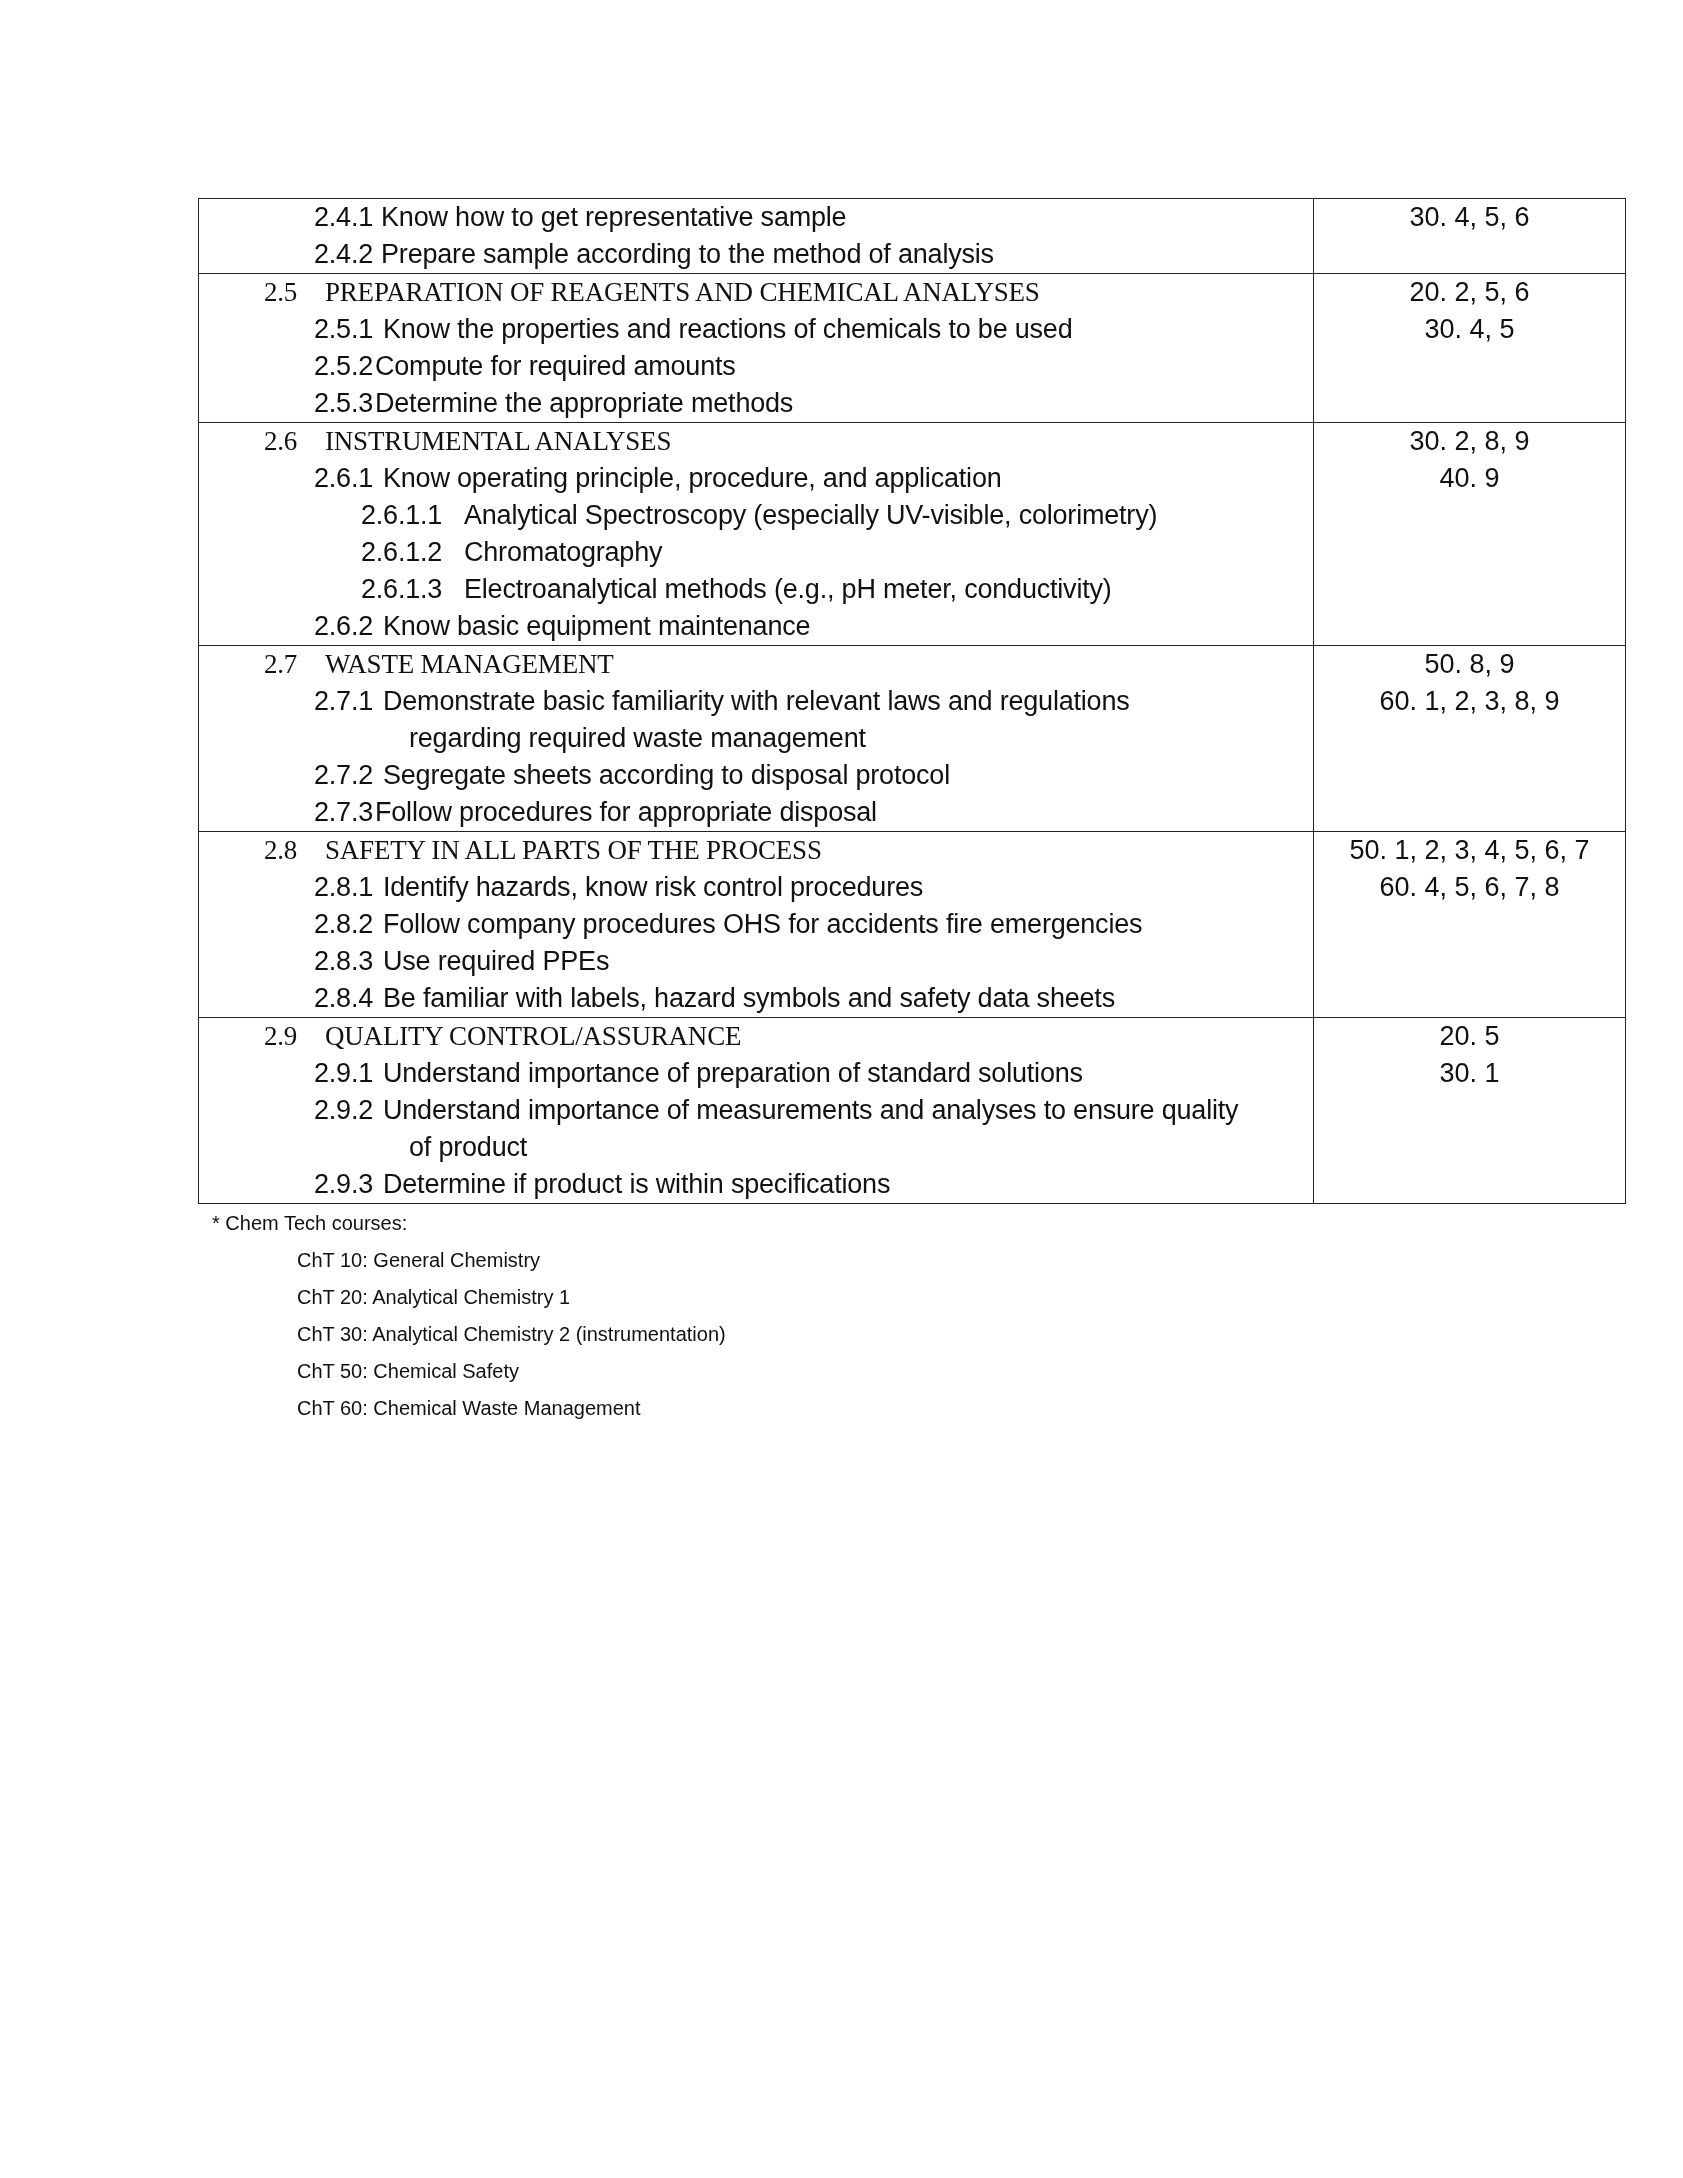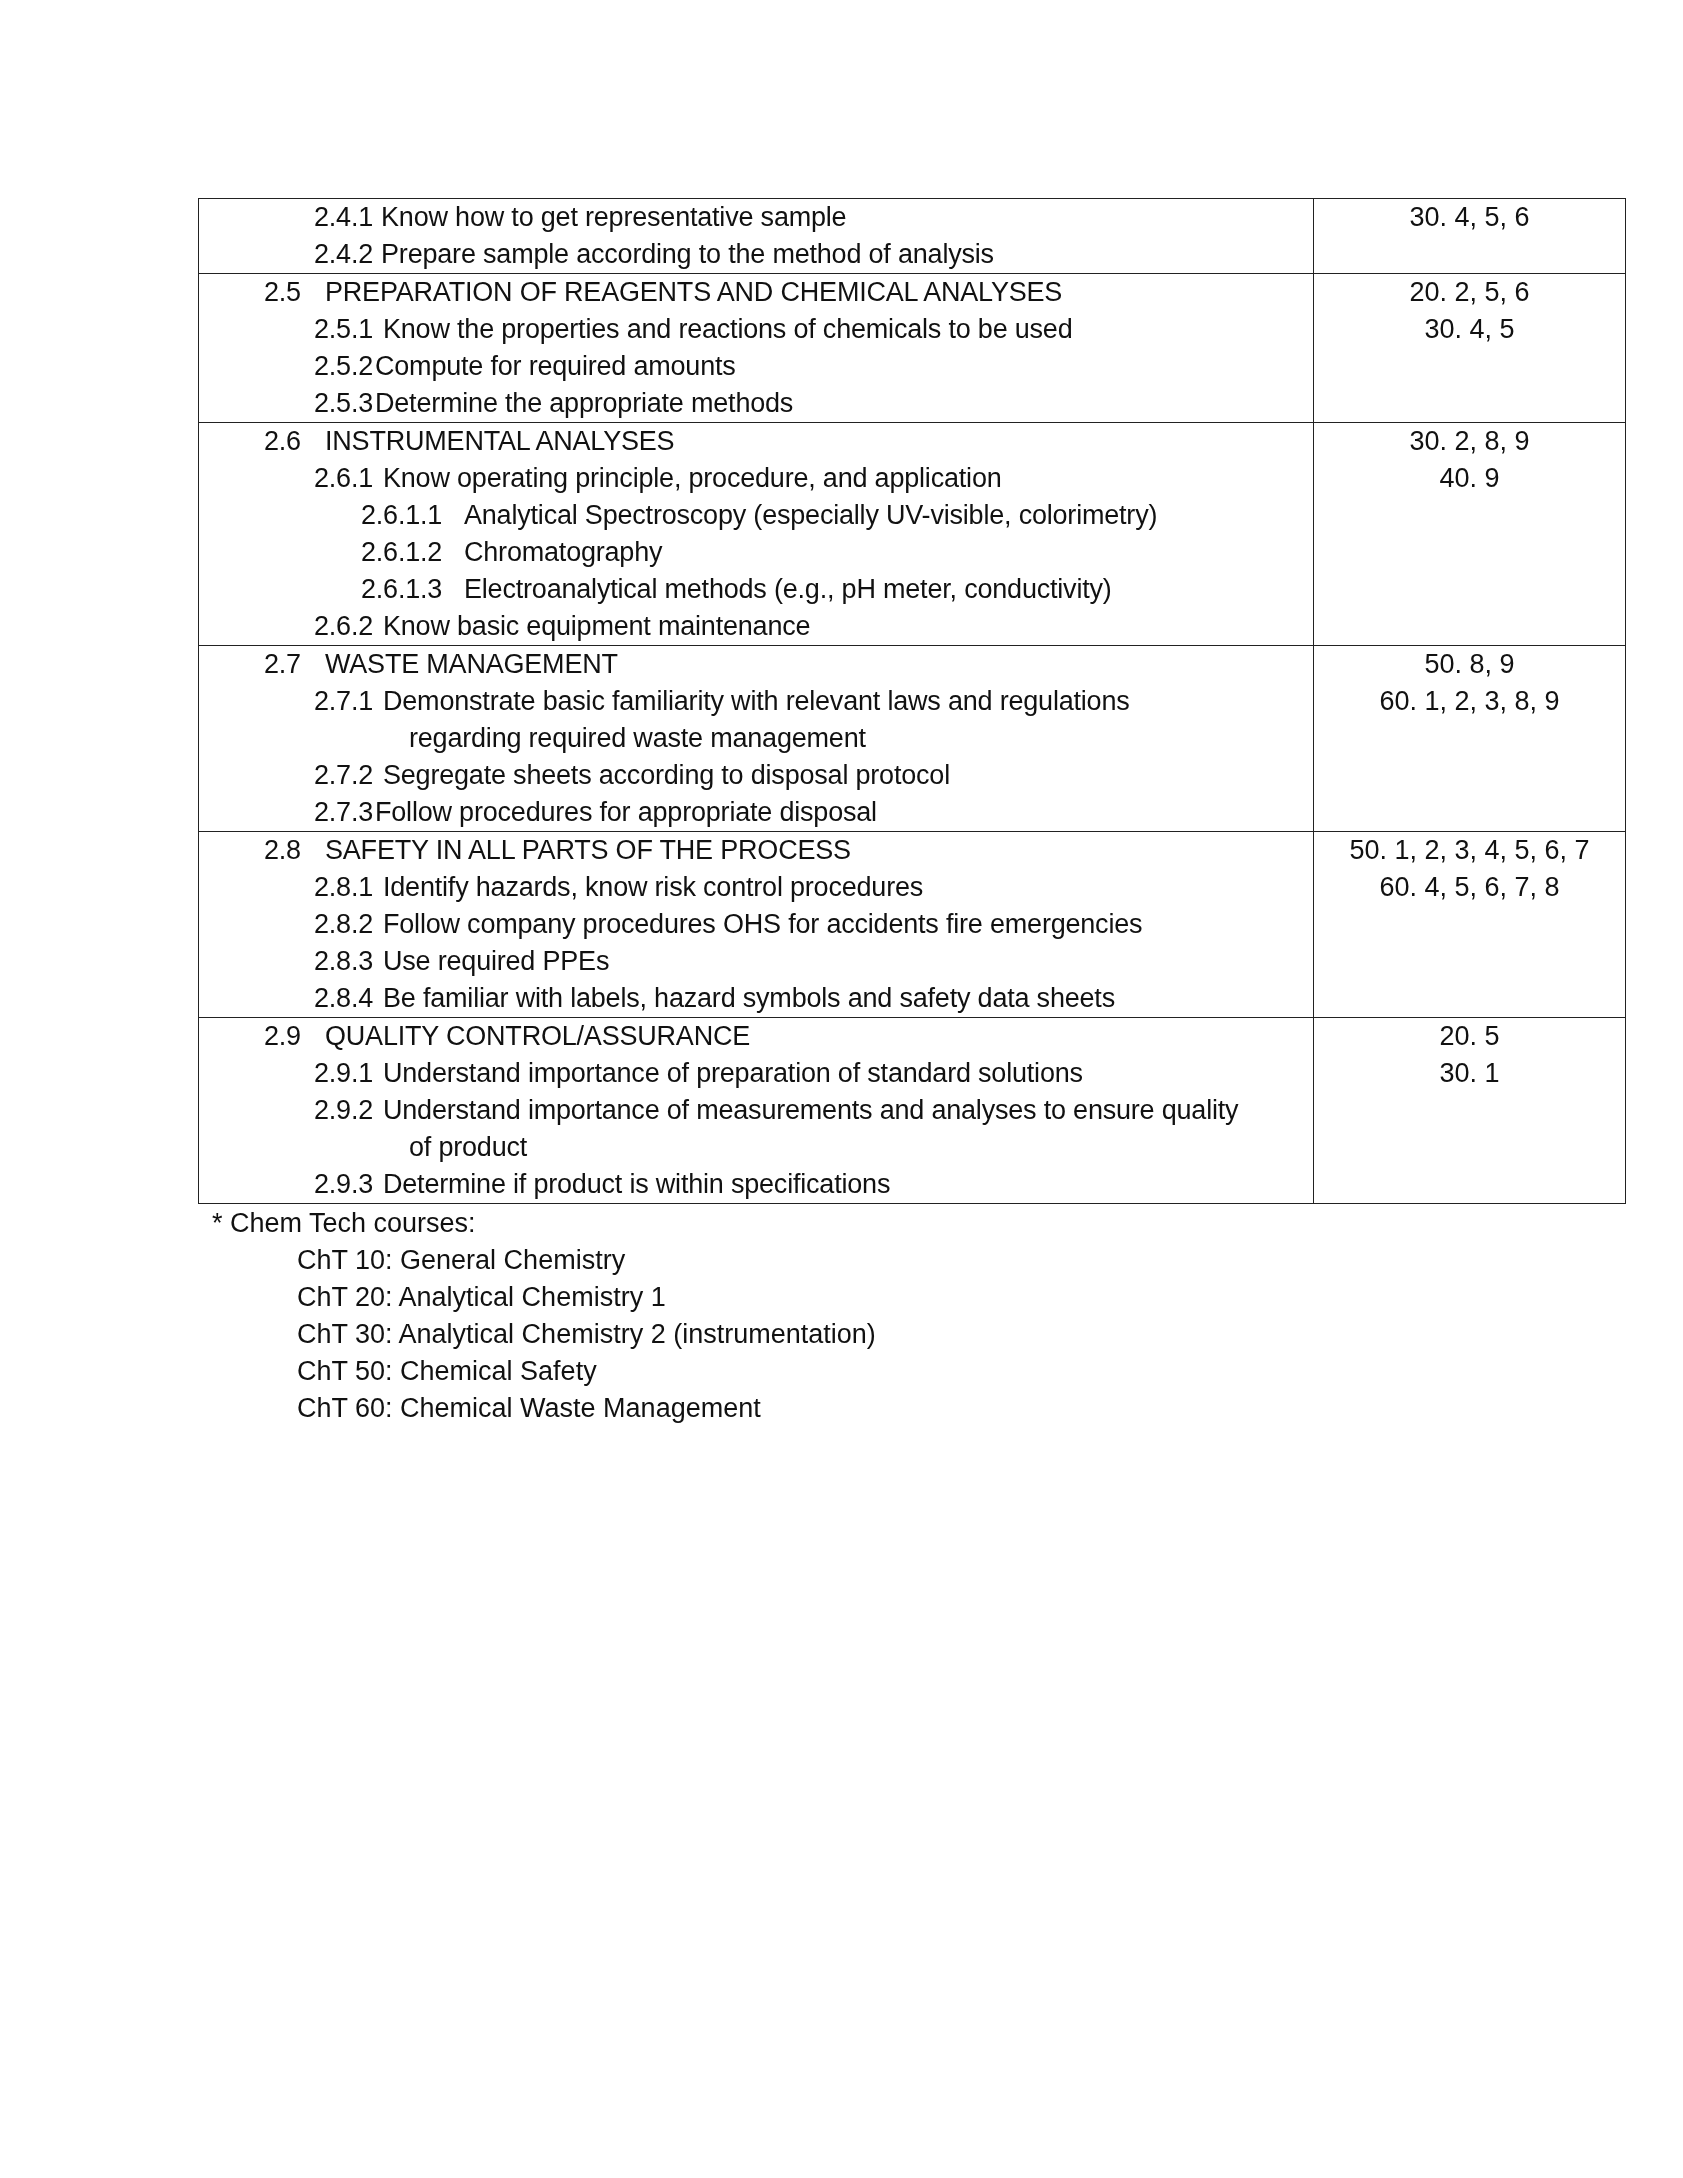--- a/index.html
+++ b/index.html
@@ -43,21 +43,21 @@
     }
     td.col-courses {
       width: 311px;
       text-align: center;
     }
     .line {
       display: block;
       white-space: nowrap;
       letter-spacing: -0.2px;
     }
-    .lvl1 { padding-left: 65px; }
+    .lvl1 { padding-left: 65px; font-family: Liberation Serif, serif; }
     .lvl2 { padding-left: 115px; }
     .lvl3 { padding-left: 162px; }
     .cont2 { padding-left: 210px; }
     .num {
       display: inline-block;
     }
     .lvl1 .num { width: 61px; }
     .lvl2 .num { width: 69px; }
     .lvl3 .num { width: 103px; }
     .lvl2 .num.tight { width: 61px; }
@@ -67,21 +67,21 @@
     }
     .course-code {
       font-weight: normal;
     }
     .first-row .lvl2 .num { width: auto; margin-right: 8px; }
 
     .footnote {
       position: absolute;
       left: 212px;
       top: 1205px;
-      font-size: 27px;
+      font-size: 20px;
       line-height: 37px;
     }
     .footnote .fn-title {
       display: block;
       white-space: nowrap;
     }
     .footnote .fn-item {
       display: block;
       white-space: nowrap;
       padding-left: 85px;

